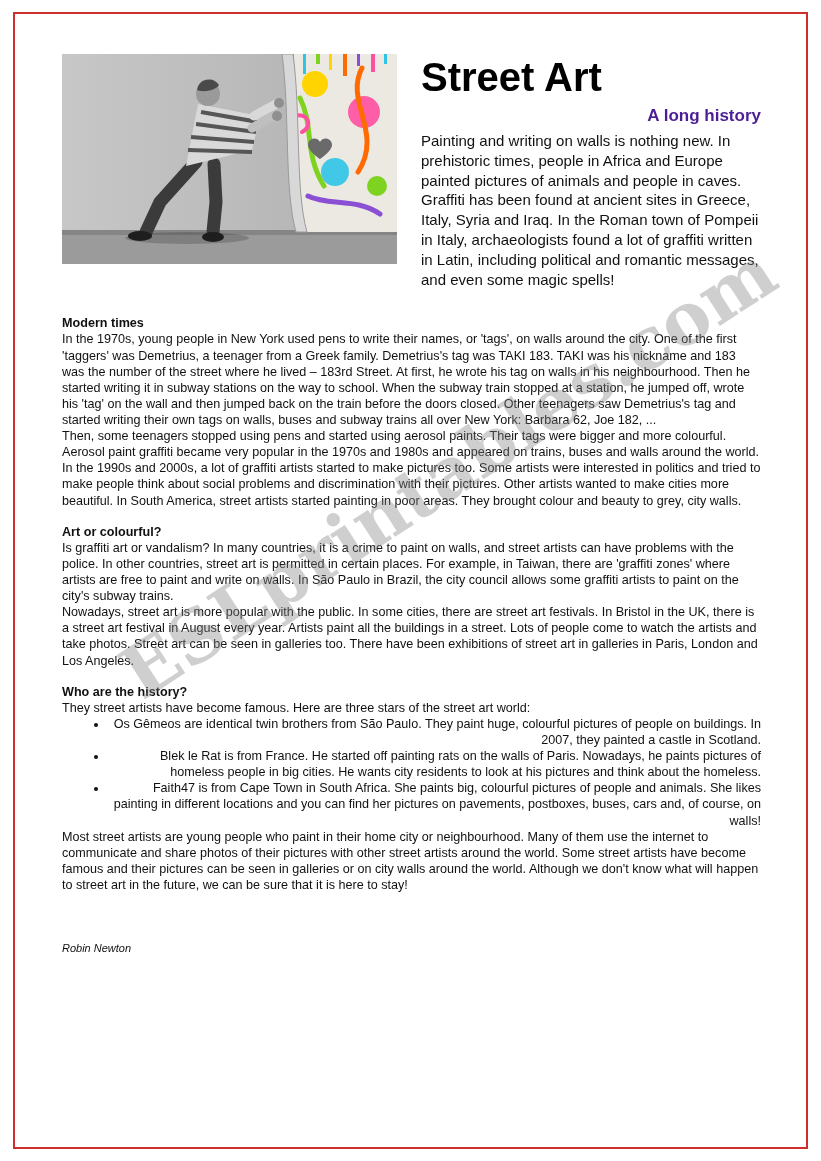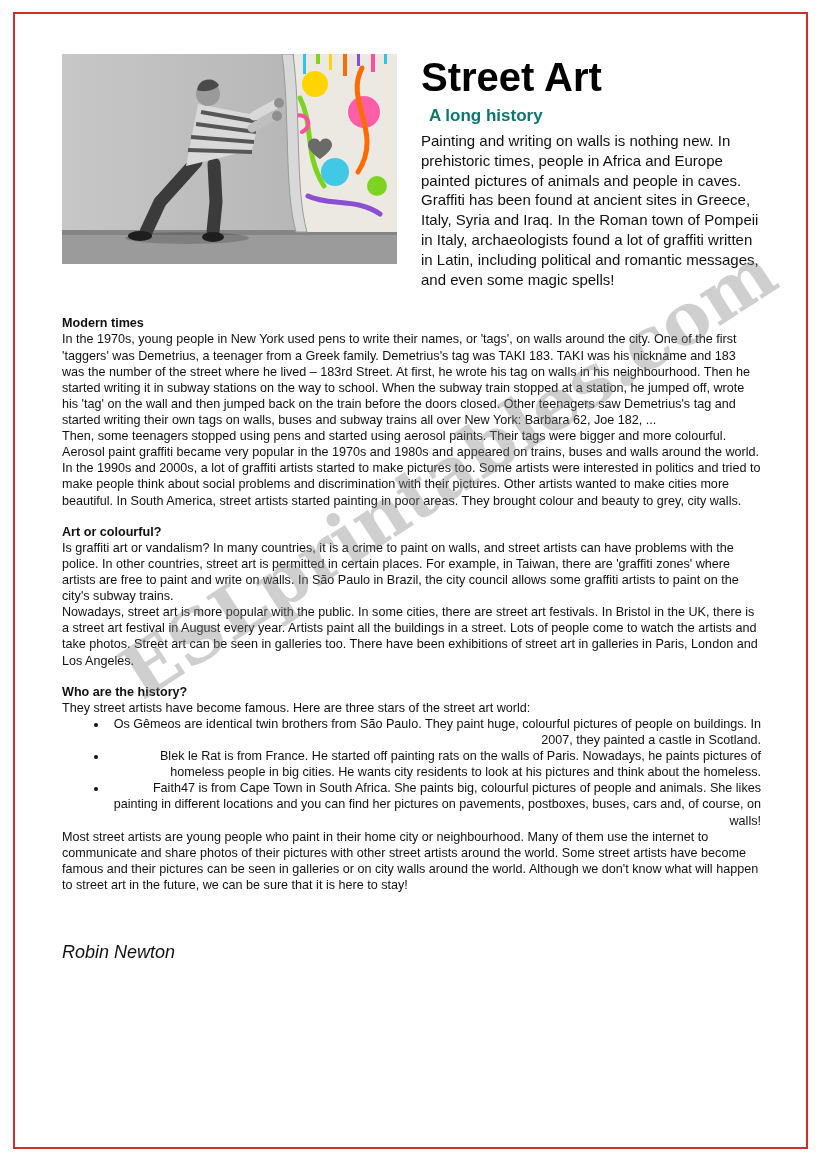--- a/index.html
+++ b/index.html
@@ -26,24 +26,25 @@
   .photo { width: 335px; height: 210px; flex: 0 0 auto; }
   .header-text { flex: 1; padding-top: 2px; }
   h1.title {
     margin: 0;
     font-size: 40px;
     line-height: 1.05;
     font-weight: bold;
     color: #000;
   }
   h2.subtitle {
-    margin: 8px 0 5px 8px;
+    margin: 8px 0 5px 16px;
     font-size: 17px;
     font-weight: bold;
-    color: #0f766e;
+    color: #4c1d95;
+    text-align: right;
   }
   p.intro {
     margin: 0;
     font-size: 15px;
     line-height: 1.32;
   }
   .body-text {
     margin-top: 26px;
     font-size: 12.6px;
     line-height: 1.28;
@@ -59,21 +60,21 @@
   ul.bullets {
     margin: 0;
     padding-left: 46px;
     list-style-type: disc;
     text-align: right;
   }
   ul.bullets li { margin: 0; padding-left: 4px; }
   p.signature {
     margin: 48px 0 0 0;
     font-style: italic;
-    font-size: 18px;
+    font-size: 11px;
   }
   .watermark {
     position: absolute;
     top: 472px;
     left: 448px;
     transform: translate(-50%, -50%) rotate(-33deg);
     font-family: "DejaVu Serif", serif;
     font-weight: bold;
     font-size: 72px;
     color: rgba(130, 130, 130, 0.38);

